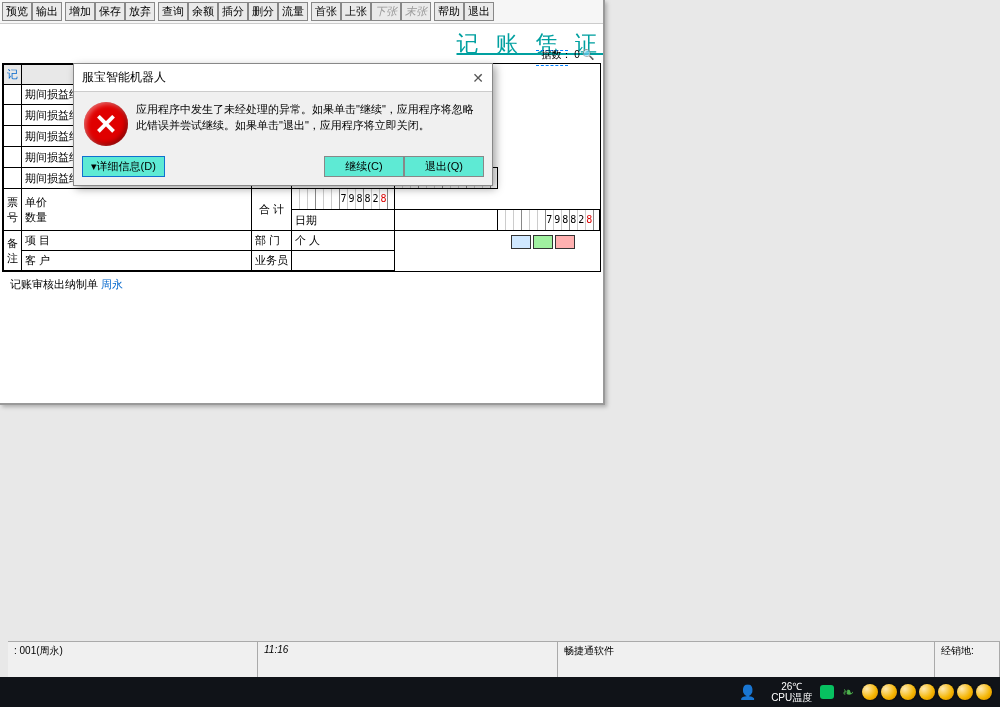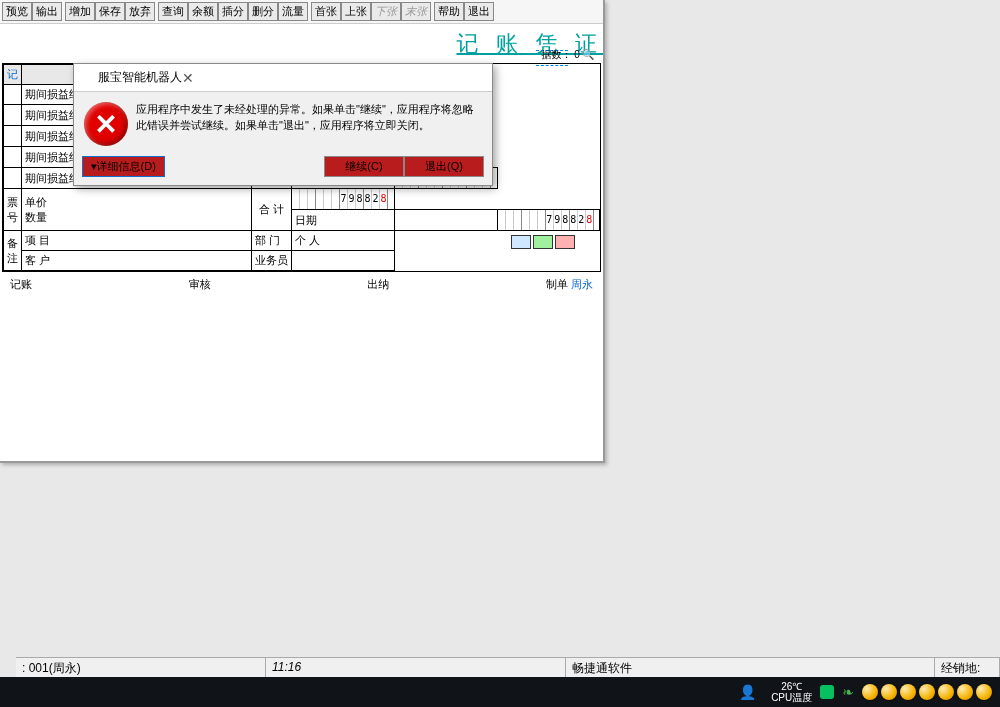--- a/index.html
+++ b/index.html
@@ -1,59 +1,59 @@
 <!DOCTYPE html>
 <html><head>
 <meta charset="utf-8">
 <style>
 *{box-sizing:border-box;margin:0;padding:0;}
 body{font-family:"Microsoft YaHei","SimSun",sans-serif;font-size:12px;background:#f0f0f0;color:#000;width:1000px;height:707px;overflow:hidden;position:relative;}
 .app-bg{position:absolute;inset:0;background:#e8e8e8;}
-.main-window{position:absolute;left:0;top:0;width:605px;height:463px;background:#fff;border-right:2px solid #999;border-bottom:2px solid #999;box-shadow:2px 2px 4px rgba(0,0,0,.25);}
+.main-window{position:absolute;left:0;top:0;width:605px;height:405px;background:#fff;border-right:2px solid #999;border-bottom:2px solid #999;box-shadow:2px 2px 4px rgba(0,0,0,.25);}
 .toolbar{display:flex;gap:0;padding:2px;background:#f6f6f6;border-bottom:1px solid #ccc;}
 .tb-btn{background:#eaeaea;border:1px solid #888;font-size:11px;padding:1px 3px;cursor:pointer;white-space:nowrap;}
 .tb-btn.dis{color:#999;font-style:italic;}
 .tb-sep{display:inline-block;width:3px;}
 .title-row{text-align:right;padding:5px 0 2px;position:relative;}
 .voucher-title{color:#00a0a0;font-size:22px;font-family:"KaiTi","SimSun";letter-spacing:6px;text-decoration:underline;}
 .attach{position:absolute;right:35px;top:26px;color:#0070c0;font-size:11px;border-top:1px dashed #0080ff;border-bottom:1px dashed #0080ff;padding:1px 4px;}
 .count-row{position:absolute;right:8px;top:48px;font-size:10px;}
 .count-row .zoom{color:#0066cc;cursor:pointer;}
 .grid{border:1px solid #000;margin:2px;position:relative;}
 .grid table{border-collapse:collapse;width:100%;font-size:11px;}
 .grid td,.grid th{border:1px solid #000;padding:1px 3px;height:20px;vertical-align:middle;}
 .head-row th{background:#e8e8e8;font-weight:normal;color:#0066cc;}
 .amt-cell{text-align:right;font-family:monospace;white-space:nowrap;position:relative;padding:0!important;}
 .amt-cell .digits{display:flex;height:100%;}
 .amt-cell .d{width:8px;border-right:1px solid #ccc;text-align:center;font-size:10px;line-height:20px;}
 .amt-cell .d:nth-child(3n){border-right:1px solid #888;}
 .amt-cell .d.last{color:#d00;}
 .foot-sec td{font-size:11px;}
-.bottom-labels{display:flex;justify-content:space-between;padding:3px 10px;font-size:11px;}
+.bottom-labels{display:flex;justify-content:flex-start;padding:3px 10px;font-size:11px;}
 .bottom-labels span.blue{color:#0066cc;}
 .macro{position:absolute;right:25px;bottom:22px;display:flex;gap:2px;}
 .macro div{width:20px;height:14px;border:1px solid #333;font-size:9px;text-align:center;line-height:12px;}
 .macro .m1{background:#d0e8ff;}
 .macro .m2{background:#a0f0a0;}
 .macro .m3{background:#ffb0b0;}
 
 
 .dialog{position:absolute;left:73px;top:63px;width:420px;background:#f0f0f0;border:1px solid #888;box-shadow:3px 3px 8px rgba(0,0,0,.35);}
-.dialog-title{background:#fff;border-bottom:1px solid #ccc;padding:5px 24px;display:flex;align-items:center;font-size:12px;}
+.dialog-title{background:#fff;border-bottom:1px solid #ccc;padding:5px 8px;display:flex;justify-content:space-between;align-items:center;font-size:12px;}
 .dialog-title .close{cursor:pointer;font-size:14px;color:#555;}
 .dialog-body{display:flex;padding:10px 10px 4px;gap:8px;}
 .err-icon{width:44px;height:44px;border-radius:50%;background:#e00000;box-shadow:inset 2px 2px 5px rgba(255,255,255,.4),inset -2px -2px 5px rgba(0,0,0,.4);display:flex;align-items:center;justify-content:center;color:#fff;font-size:28px;font-weight:bold;flex-shrink:0;}
 .err-text{font-size:11px;line-height:1.45;}
 .err-text p{margin-bottom:6px;}
 .dialog-btns{display:flex;justify-content:space-between;padding:6px 8px 8px;gap:8px;}
-.dlg-btn{border:1px solid #888;background:#b91c1c;padding:2px 8px;font-size:11px;cursor:pointer;min-width:80px;text-align:center;}
+.dlg-btn{border:1px solid #888;background:#5eead4;padding:2px 8px;font-size:11px;cursor:pointer;min-width:80px;text-align:center;}
 .dlg-btn.detail{border:1px solid #1070d0;}
 
 
-.status-bar{position:absolute;left:16px;right:0;bottom:30px;height:20px;background:#f0f0f0;border-top:1px solid #aaa;display:flex;font-size:12px;}
+.status-bar{position:absolute;left:8px;right:0;bottom:30px;height:36px;background:#f0f0f0;border-top:1px solid #aaa;display:flex;font-size:10px;}
 .status-bar .cell{border-right:1px solid #aaa;padding:2px 6px;white-space:nowrap;}
 .status-bar .cell.c1{width:250px;}
 .status-bar .cell.c2{width:290px;}
 .status-bar .cell.c3{width:300px;font-style:italic;}
 .status-bar .cell.c4{flex:1;}
 .status-bar .cell.c5{width:65px;}
 
 
 .taskbar{position:absolute;left:0;right:0;bottom:0;height:30px;background:#101318;display:flex;align-items:center;justify-content:flex-end;gap:8px;padding:0 8px;color:#fff;font-size:10px;}
 .taskbar .user-icon{color:#ddd;font-size:14px;margin-right:6px;}

